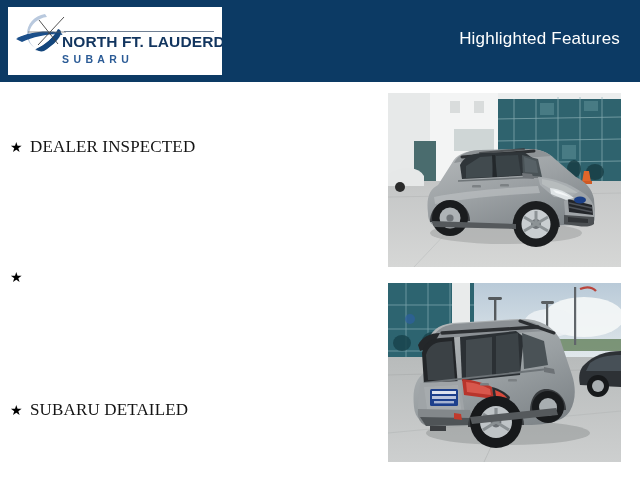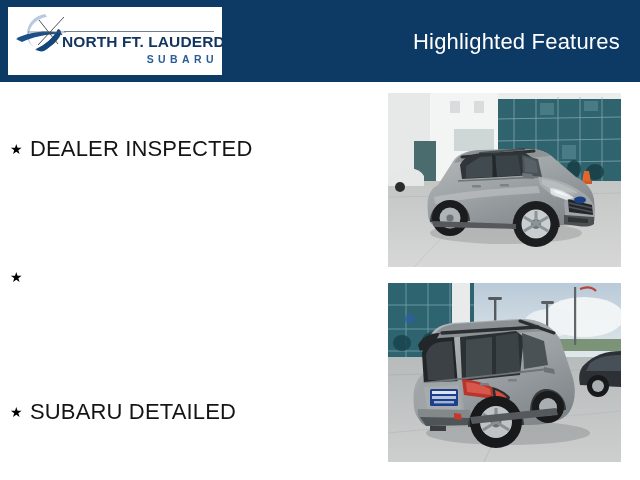--- a/index.html
+++ b/index.html
@@ -72,34 +72,34 @@
     letter-spacing: 0.1px;
     white-space: nowrap;
     line-height: 1;
   }
 
   .logo-sub {
     position: absolute;
     left: 54px;
     top: 47px;
     width: 156px;
-    text-align: right;
+    text-align: left;
     font-size: 10.5px;
     font-weight: bold;
     color: #2b5b96;
     letter-spacing: 4.4px;
     white-space: nowrap;
     line-height: 1;
   }
 
   .header-title {
     position: absolute;
     right: 20px;
     top: 29px;
-    font-size: 22px;
+    font-size: 17px;
     color: #ffffff;
     white-space: nowrap;
     letter-spacing: 0.2px;
   }
 
   
   .features {
     position: absolute;
     left: 0;
     top: 82px;
@@ -121,24 +121,25 @@
 
   .feature-bullet {
     font-size: 14px;
     color: #000000;
     line-height: 1;
     width: 20px;
     display: inline-block;
   }
 
   .feature-label {
-    font-size: 22px;
+    font-size: 17px;
     color: #141414;
     letter-spacing: 0.15px;
     line-height: 1;
+    font-family: Liberation Serif, serif;
   }
 
   
   .photo {
     position: absolute;
     overflow: hidden;
     background: #cfd3d6;
   }
 
   .photo-front {

